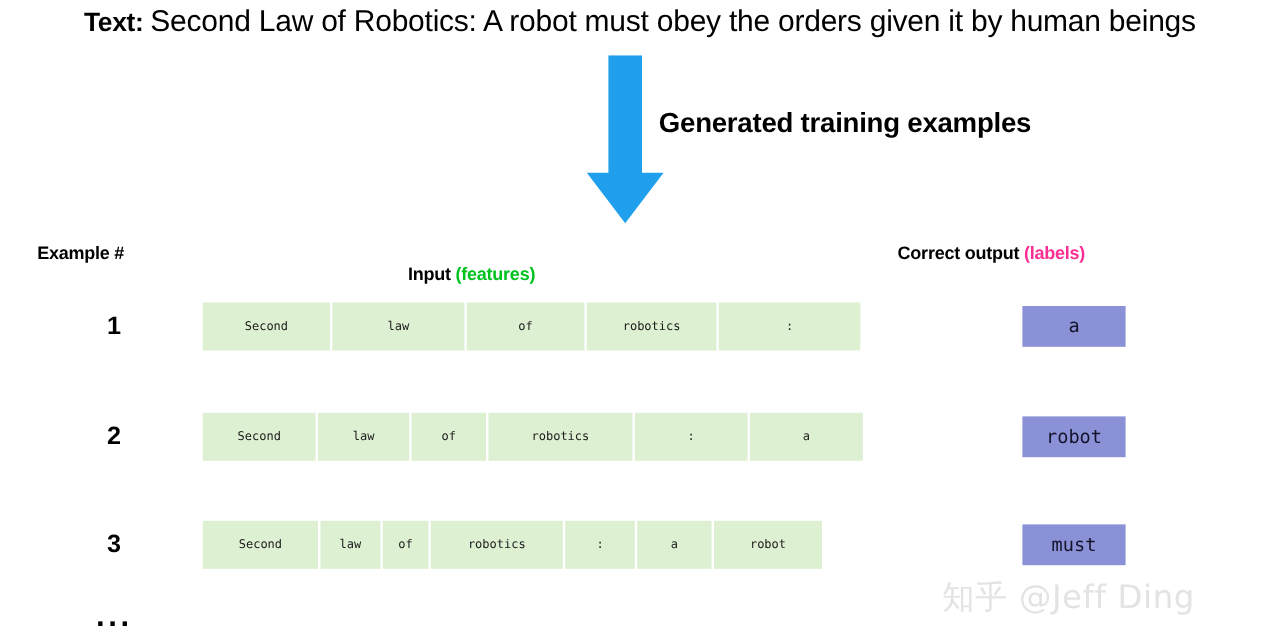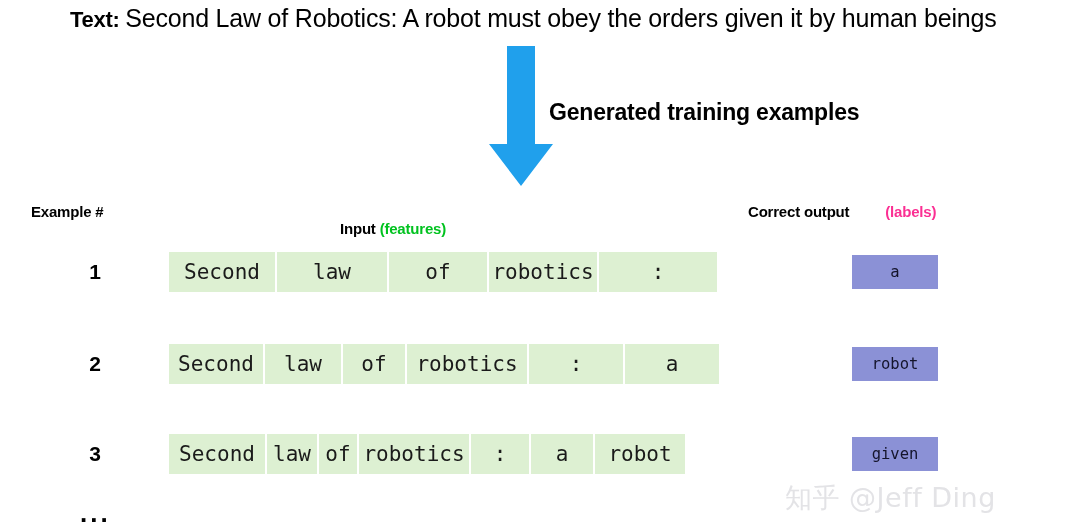--- a/index.html
+++ b/index.html
@@ -42,41 +42,41 @@
     left: 487px;
     top: 46px;
     width: 70px;
     height: 140px;
   }
   .arrow-wrap svg { display: block; }
 
   .arrow-caption {
     position: absolute;
     left: 549px;
-    top: 99px;
+    top: 89px;
     font-size: 23px;
     font-weight: bold;
     white-space: nowrap;
     letter-spacing: -0.2px;
   }
 
   
   .col-head {
     position: absolute;
     font-size: 15px;
     font-weight: bold;
     white-space: nowrap;
     letter-spacing: -0.2px;
   }
   .col-head-example { left: 31px;  top: 203px; }
   .col-head-input   { left: 340px; top: 220px; }
   .col-head-output  { left: 748px; top: 203px; }
 
   .hl-green { color: #00c21f; }
-  .hl-pink  { color: #fb2f93; margin-left: 32px; }
+  .hl-pink  { color: #fb2f93; }
 
   
   .row {
     position: absolute;
     left: 0;
     width: 1065px;
     height: 40px;
   }
   .row-1 { top: 252px; }
   .row-2 { top: 344px; }
@@ -99,21 +99,21 @@
     display: flex;
     gap: 2px;
     box-sizing: border-box;
   }
   .token-cell {
     background: #ddf0d2;
     display: flex;
     align-items: center;
     justify-content: center;
     font-family: "DejaVu Sans Mono", monospace;
-    font-size: 21px;
+    font-size: 10px;
     color: #1a1a1a;
     box-sizing: border-box;
     height: 40px;
   }
 
   .label-box {
     position: absolute;
     left: 852px;
     width: 86px;
     height: 34px;
@@ -208,17 +208,17 @@
   <div class="row-index">3</div>
   <div class="token-strip">
       <div class="token-cell" style="width: 96px;">Second</div>
       <div class="token-cell" style="width: 50px;">law</div>
       <div class="token-cell" style="width: 38px;">of</div>
       <div class="token-cell" style="width: 110px;">robotics</div>
       <div class="token-cell" style="width: 58px;">:</div>
       <div class="token-cell" style="width: 62px;">a</div>
       <div class="token-cell" style="width: 90px;">robot</div>
     </div>
-  <div class="label-box">given</div>
+  <div class="label-box">must</div>
 </div>
 
 <div class="ellipsis">...</div>
 <div class="watermark">知乎 @Jeff Ding</div>
 
 </body></html>

